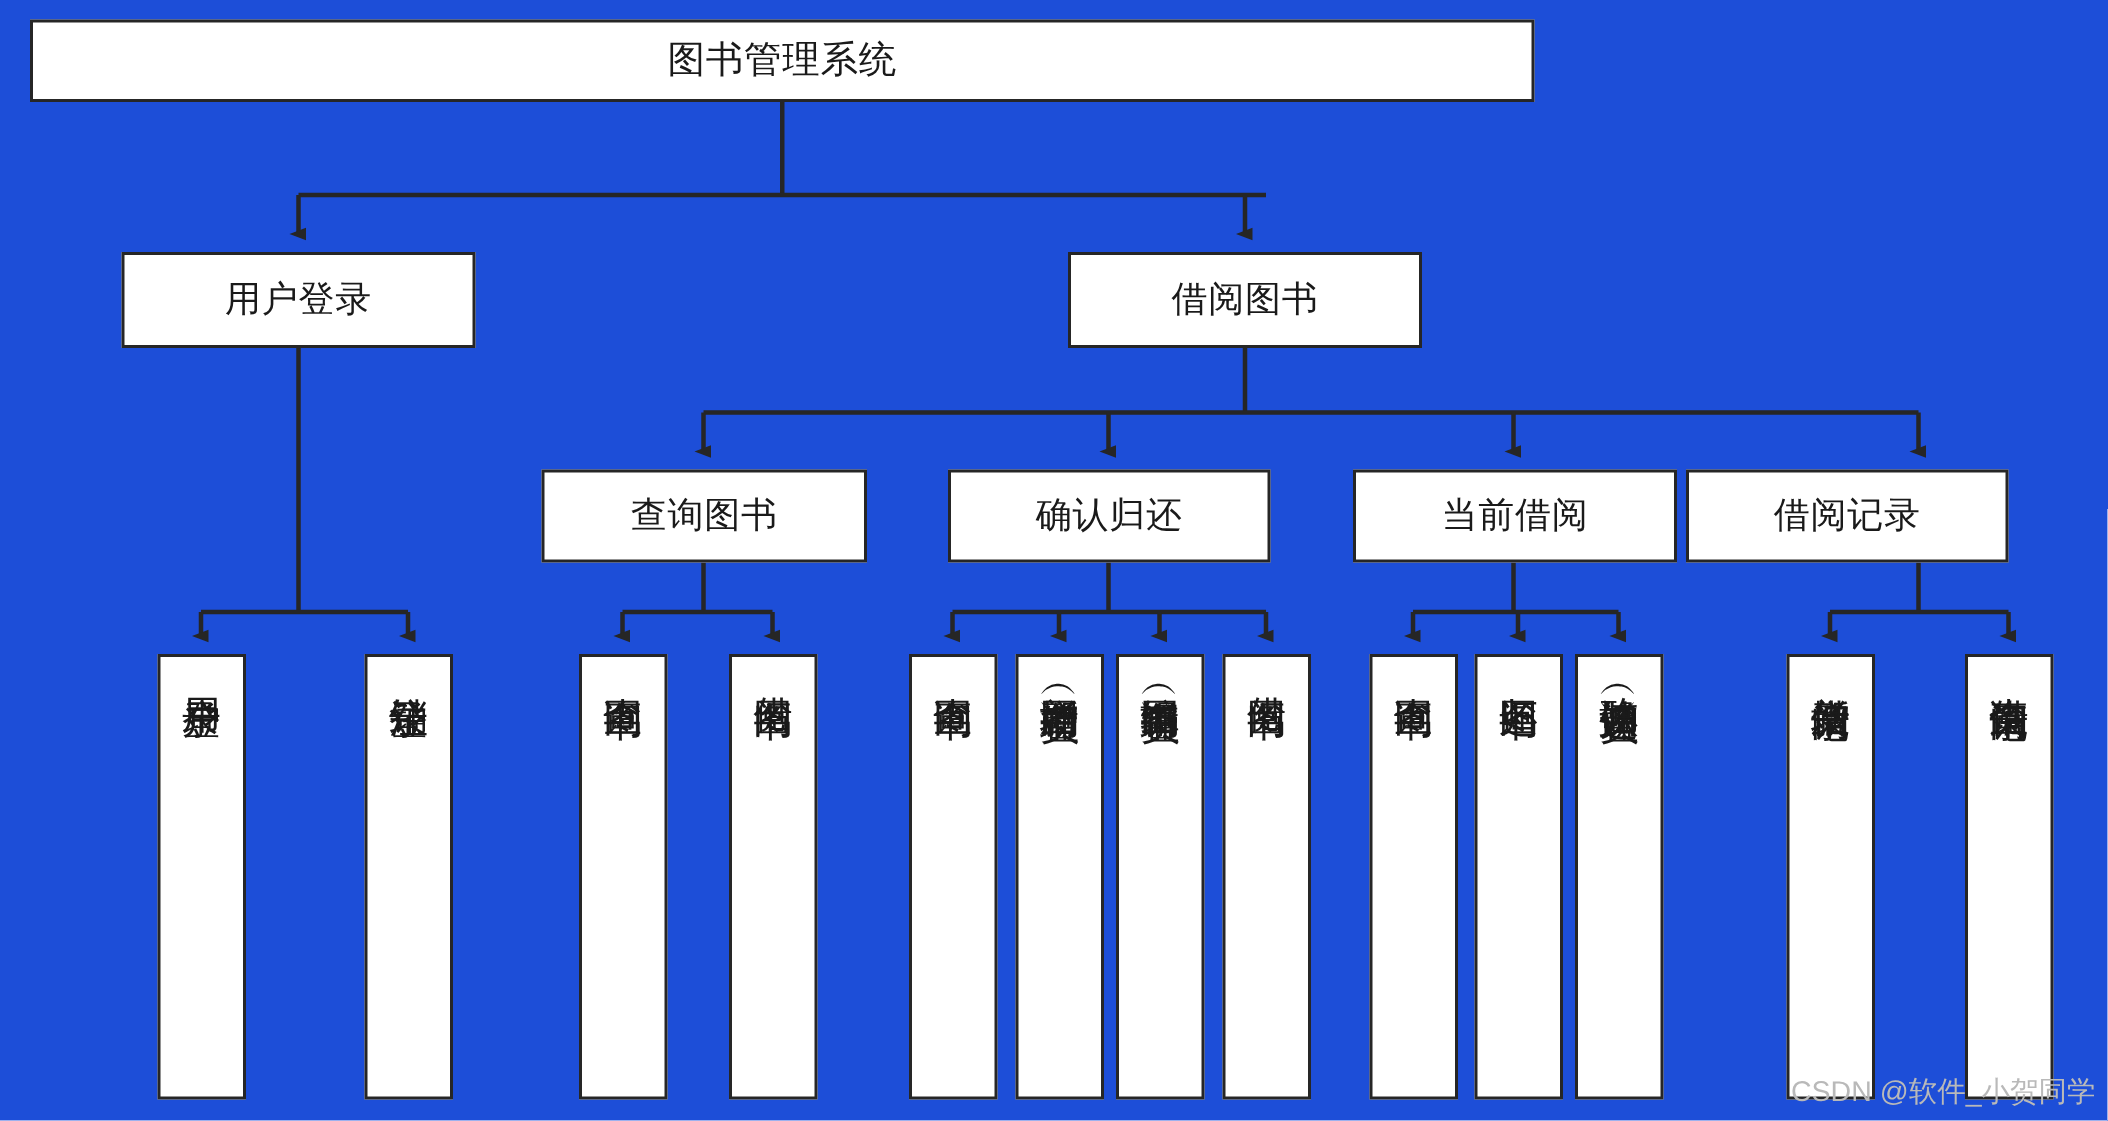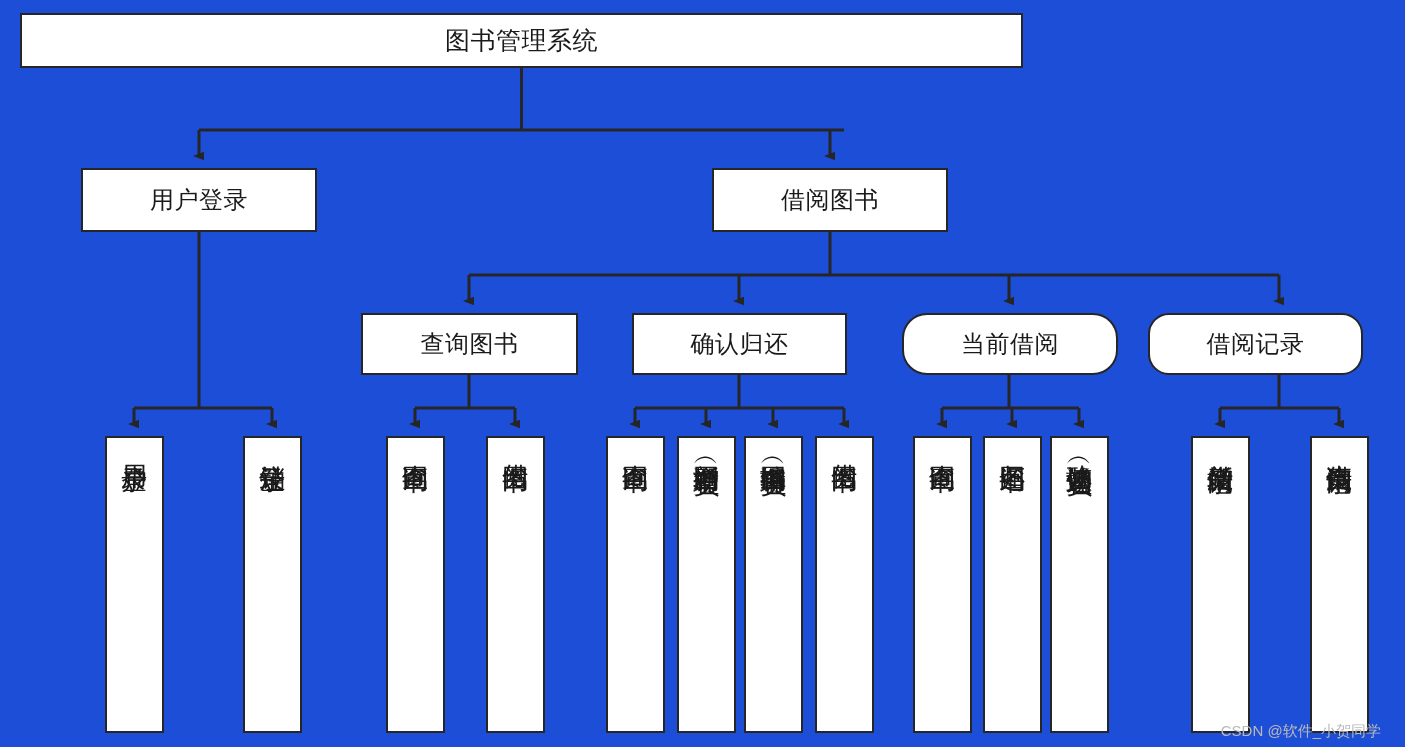--- a/index.html
+++ b/index.html
@@ -59,23 +59,23 @@
   }
   .node.vert .node-label {
     writing-mode: vertical-rl;
     text-orientation: upright;
     font-size: 26px;
     line-height: 1.02;
     letter-spacing: 1px;
   }
   .watermark {
     position: absolute;
-    right: 24px;
+    right: 8px;
     bottom: 6px;
-    font-size: 15px;
+    font-size: 19px;
     color: #b9b9b9;
     white-space: nowrap;
     z-index: 5;
     font-family: "Liberation Sans", "DejaVu Sans", sans-serif;
   }
 </style>
 </head>
 <body>
 
 <div id="canvas">
@@ -140,24 +140,24 @@
   <div class="node horiz" style="left:712px; top:168px; width:236px; height:64px;">
     <span class="node-label">借阅图书</span>
   </div>
 
   <div class="node horiz" style="left:361px; top:313px; width:217px; height:62px;">
     <span class="node-label">查询图书</span>
   </div>
   <div class="node horiz" style="left:632px; top:313px; width:215px; height:62px;">
     <span class="node-label">确认归还</span>
   </div>
-  <div class="node horiz" style="left:902px; top:313px; width:216px; height:62px;border-radius:25px;">
+  <div class="node horiz" style="left:902px; top:313px; width:216px; height:62px;">
     <span class="node-label">当前借阅</span>
   </div>
-  <div class="node horiz" style="left:1148px; top:313px; width:215px; height:62px;border-radius:21px;">
+  <div class="node horiz" style="left:1124px; top:313px; width:215px; height:62px;">
     <span class="node-label">借阅记录</span>
   </div>
 
   <div class="node vert" style="left:105px; top:436px; width:59px; height:297px;">
     <span class="node-label">用户登录</span>
   </div>
   <div class="node vert" style="left:243px; top:436px; width:59px; height:297px;">
     <span class="node-label">注销登录</span>
   </div>
   <div class="node vert" style="left:386px; top:436px; width:59px; height:297px;">

